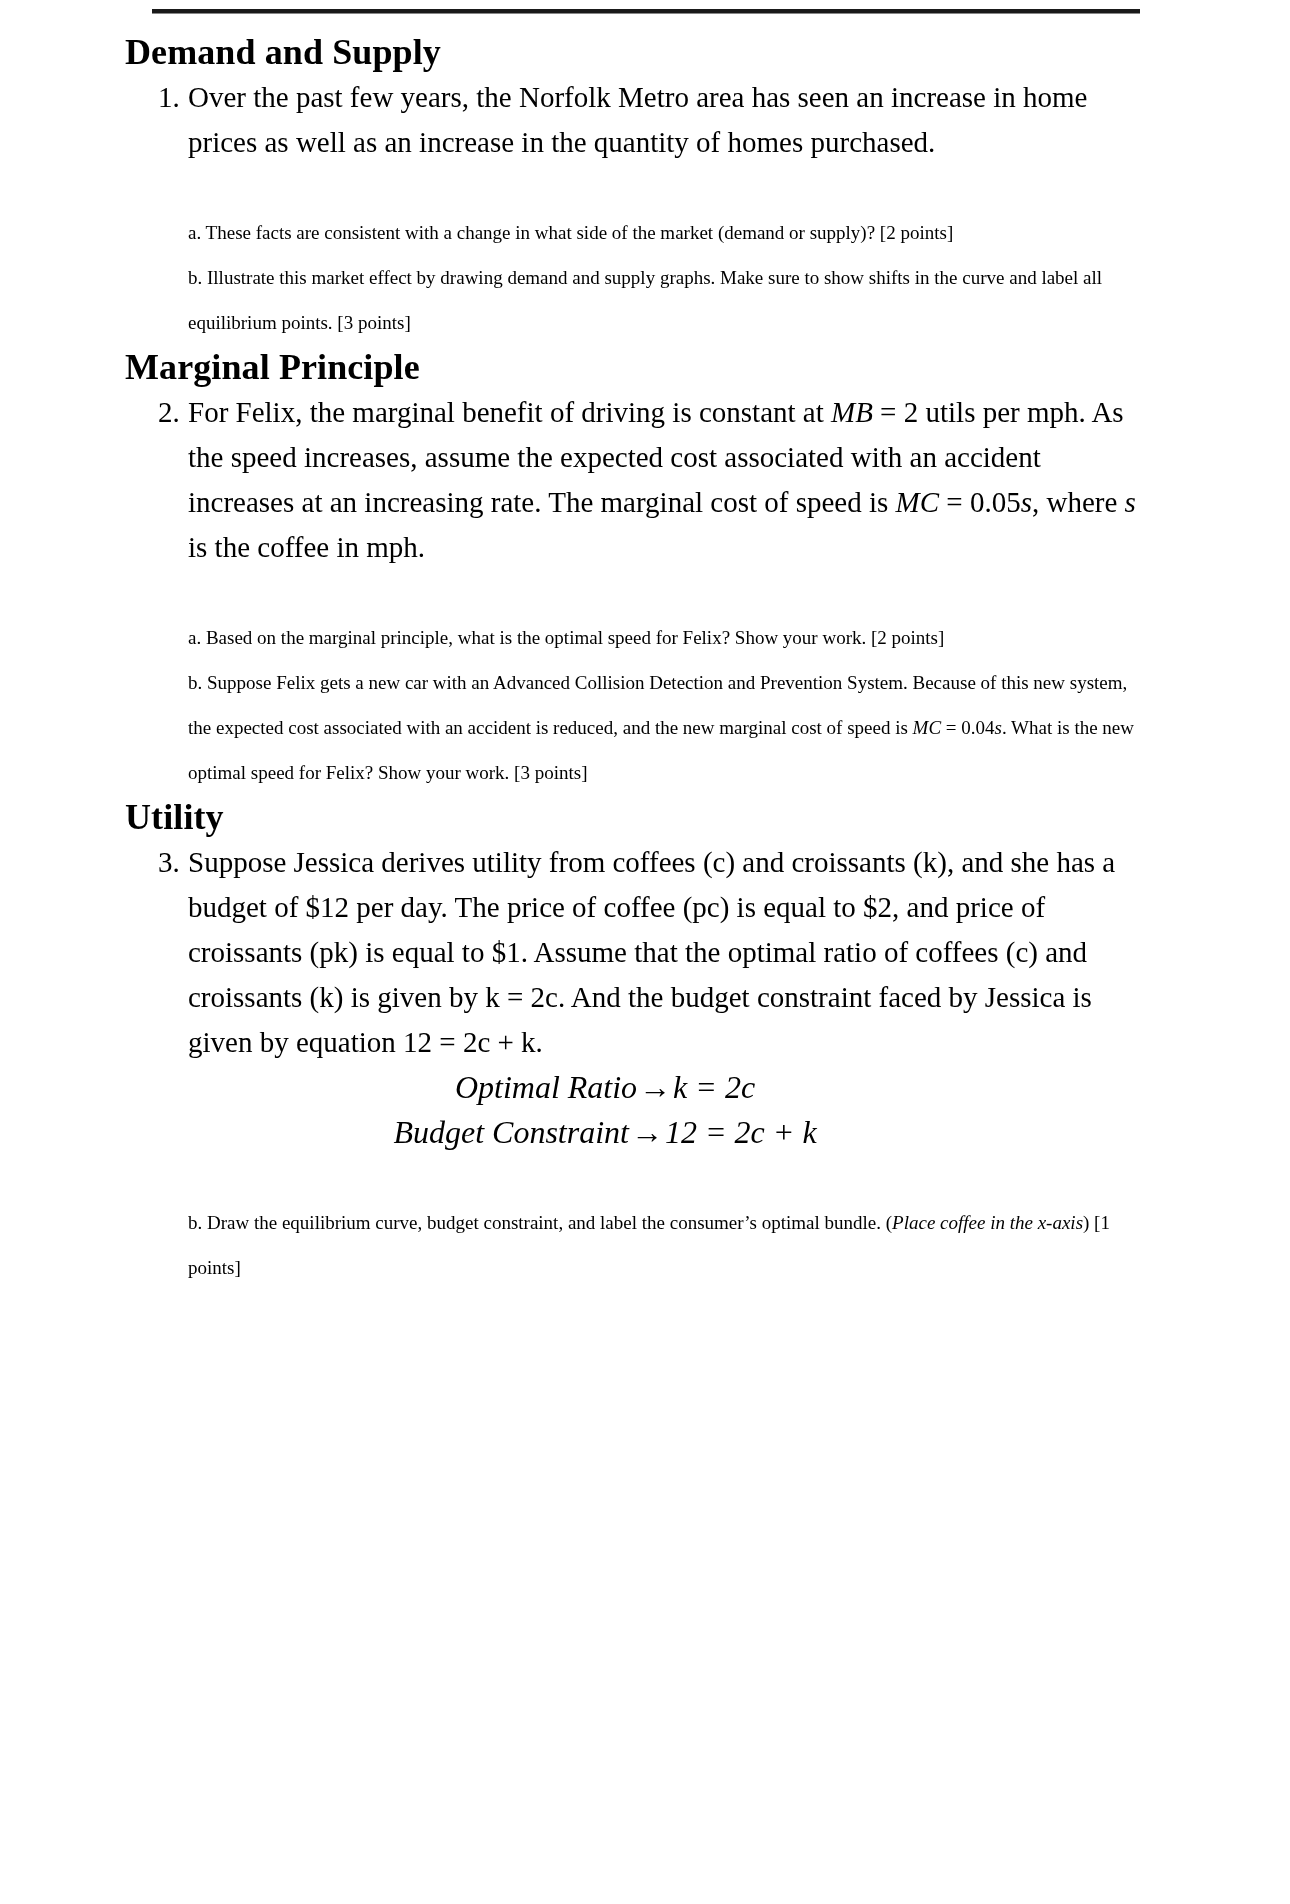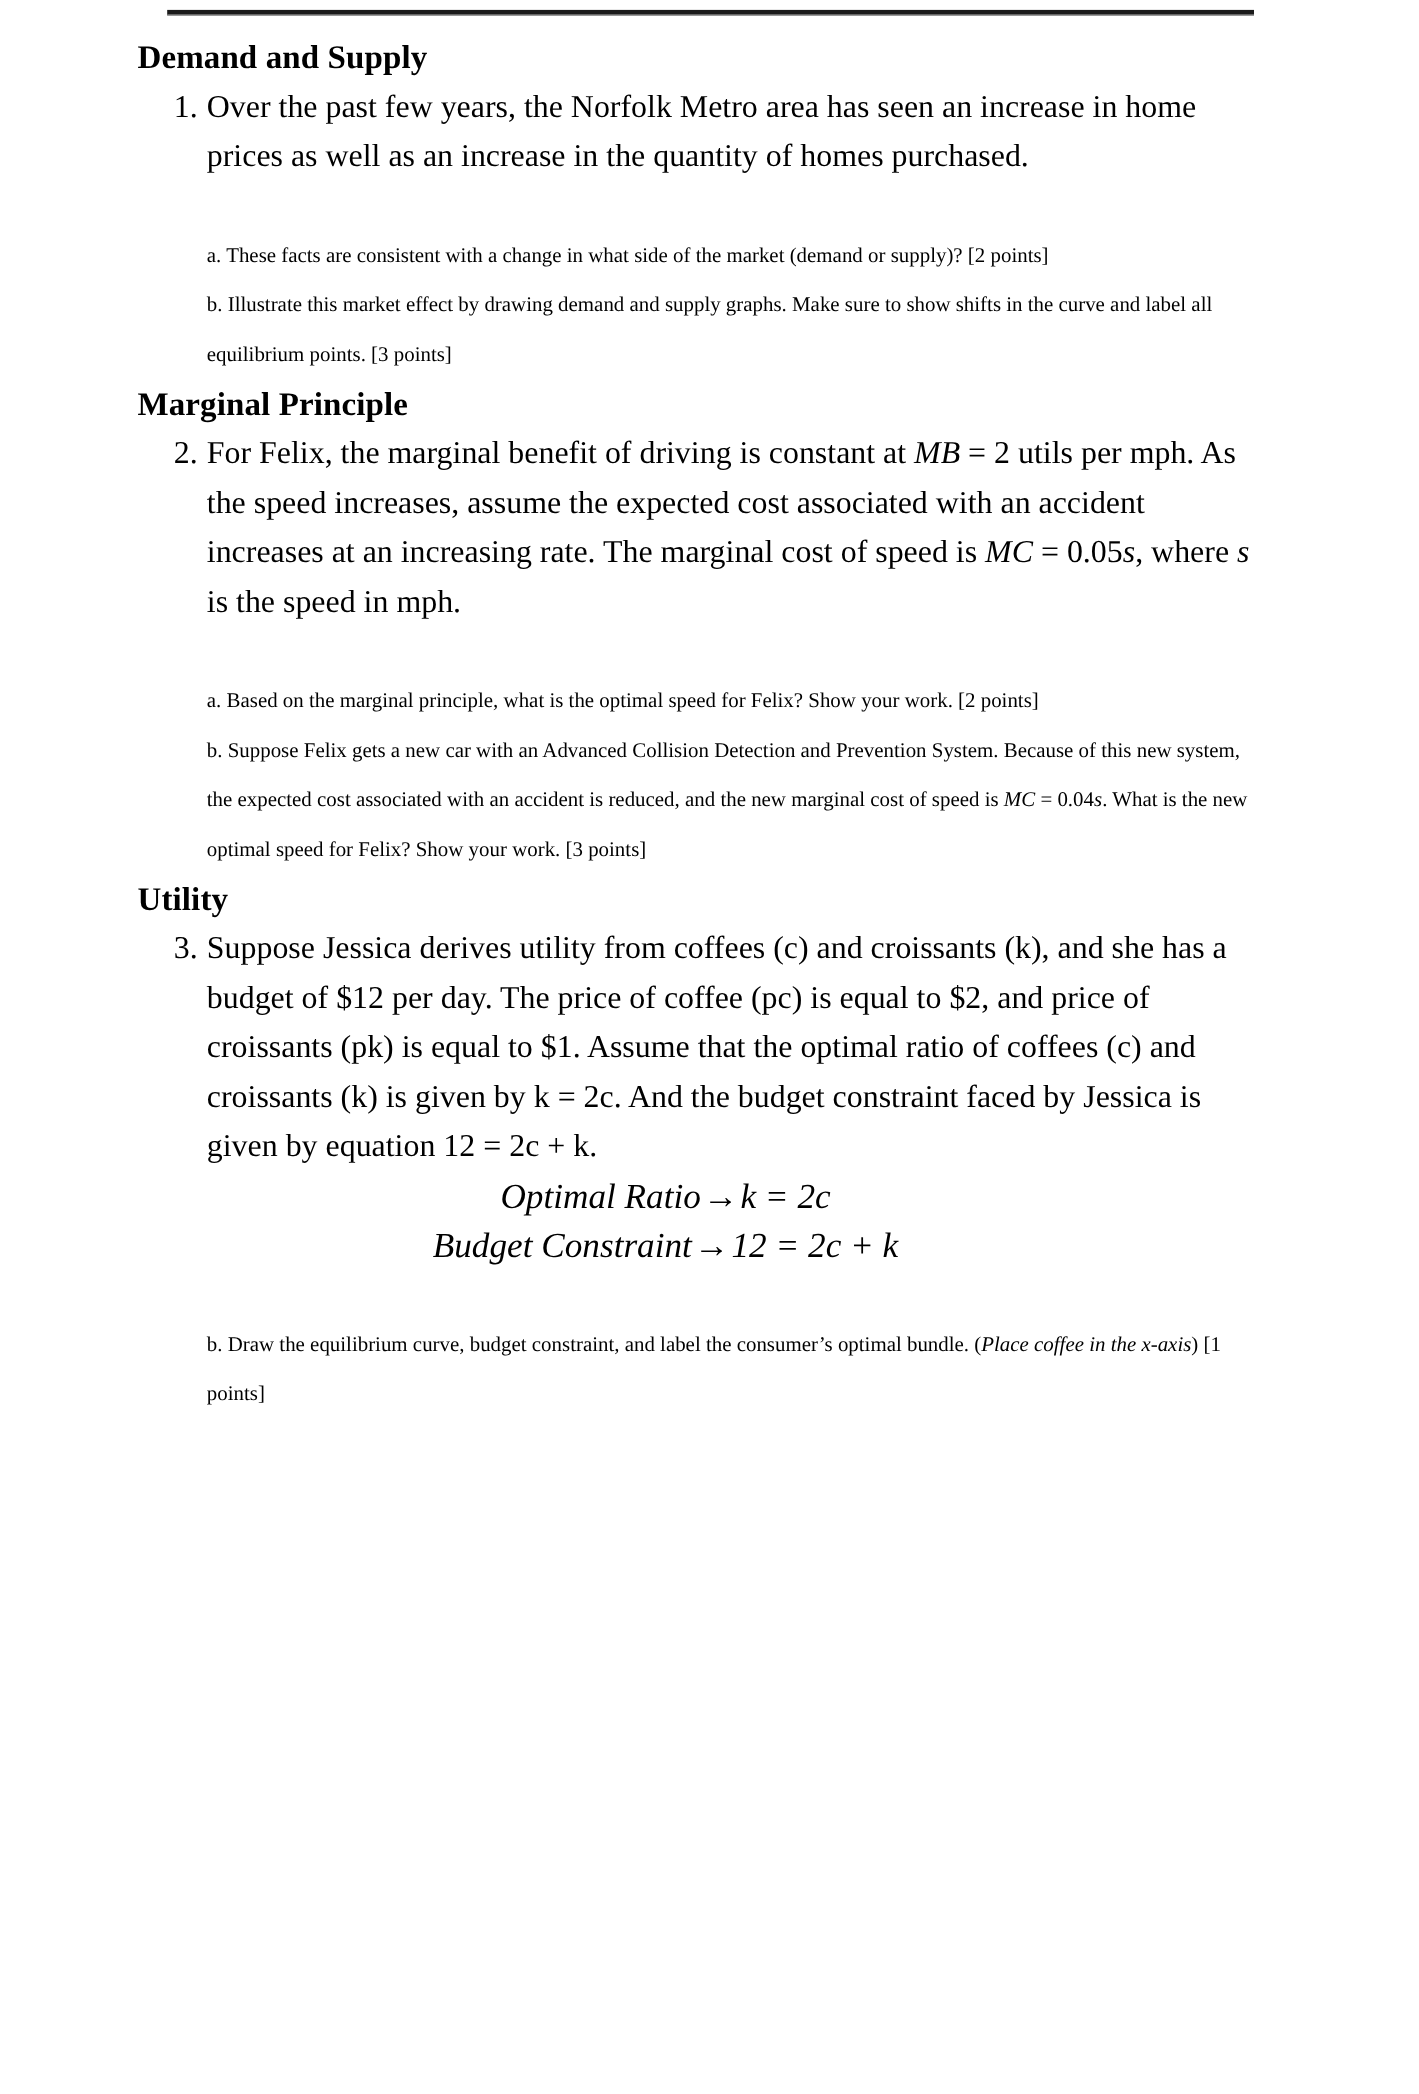--- a/index.html
+++ b/index.html
@@ -31,21 +31,21 @@
     border-bottom: 1px solid #888;
   }
   .content {
     position: absolute;
     left: 0;
     top: 30px;
     width: 1290px;
   }
   .heading {
     font-weight: bold;
-    font-size: 30px;
+    font-size: 36px;
     line-height: 45px;
     margin-left: 125px;
     letter-spacing: 0.1px;
   }
   .numbered {
     display: flex;
     margin-left: 158px;
     margin-right: 140px;
     font-size: 29px;
     line-height: 45px;
@@ -101,21 +101,21 @@
     <div class="spacer"></div>
 
     <div class="sub">a. These facts are consistent with a change in what side of the market (demand or supply)? [2 points]</div>
 
     <div class="sub">b. Illustrate this market effect by drawing demand and supply graphs. Make sure to show shifts in the curve and label all equilibrium points. [3 points]</div>
 
     <div class="heading">Marginal Principle</div>
 
     <div class="numbered">
       <span class="marker">2.</span>
-      <span class="body"><span>For Felix, the marginal benefit of driving is constant at </span><i>MB</i><span> = 2 utils per mph. As the speed increases, assume the expected cost associated with an accident increases at an increasing rate. The marginal cost of speed is </span><i>MC</i><span> = 0.05</span><i>s</i><span>, where </span><i>s</i><span> is the speed in mph.</span></span>
+      <span class="body"><span>For Felix, the marginal benefit of driving is constant at </span><i>MB</i><span> = 2 utils per mph. As the speed increases, assume the expected cost associated with an accident increases at an increasing rate. The marginal cost of speed is </span><i>MC</i><span> = 0.05</span><i>s</i><span>, where </span><i>s</i><span> is the coffee in mph.</span></span>
     </div>
 
     <div class="spacer"></div>
 
     <div class="sub">a. Based on the marginal principle, what is the optimal speed for Felix? Show your work. [2 points]</div>
 
     <div class="sub"><span>b. Suppose Felix gets a new car with an Advanced Collision Detection and Prevention System. Because of this new system, the expected cost associated with an accident is reduced, and the new marginal cost of speed is </span><i>MC</i><span> = 0.04</span><i>s</i><span>. What is the new optimal speed for Felix? Show your work. [3 points]</span></div>
 
     <div class="heading">Utility</div>
 

